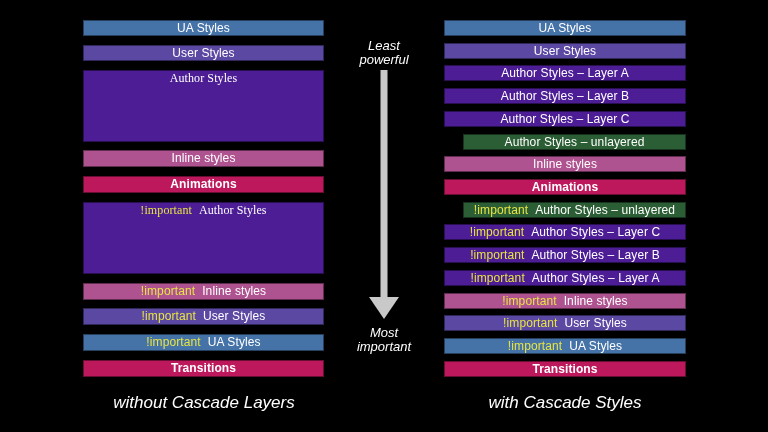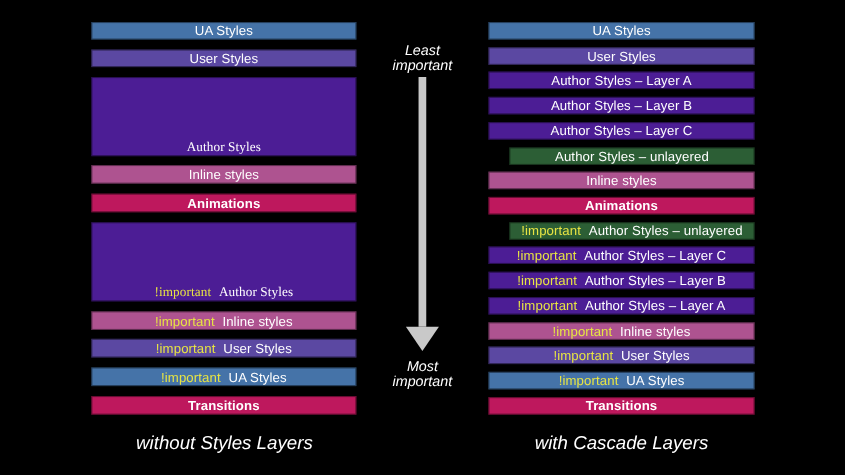--- a/index.html
+++ b/index.html
@@ -10,21 +10,21 @@
     -webkit-font-smoothing:antialiased;
   }
   .col {
     position:absolute; top:20px; height:357px;
     display:flex; flex-direction:column; justify-content:space-between;
   }
   #left-col  { left:83px;  width:241px; }
   #right-col { left:444px; width:242px; }
   .bar {
     box-sizing:border-box;
-    display:flex; align-items:flex-end; justify-content:center;
+    display:flex; align-items:flex-start; justify-content:center;
     color:#fff; font-size:12px; letter-spacing:0.1px;
     border:1px solid rgba(0,0,0,0.45);
     flex:0 0 auto;
   }
   .h16 { height:16px; }
   .h17 { height:17px; }
   .h86 { height:72px;font-family:Liberation Serif, serif; }
   .c-blue      { background:#4573a8; }
   .c-purple    { background:#5b48a2; }
   .c-green     { background:#4c1d95; }
@@ -83,21 +83,21 @@
     <div class="bar h17 c-blue">
       <span class="imp">!important</span>
       <span>UA Styles</span>
     </div>
     <div class="bar h17 c-gold">
       <span>Transitions</span>
     </div>
   </div>
 
   <div class="mid-label" id="least-label">Least
-important</div>
+powerful</div>
   <svg id="arrow" width="40" height="250" viewBox="0 0 40 250">
     <rect x="16.5" y="0" width="7" height="227" fill="#c9c9c9"></rect>
     <polygon points="5,227 35,227 20,249" fill="#c9c9c9"></polygon>
   </svg>
   <div class="mid-label" id="most-label">Most
 important</div>
 
   <div class="col" id="right-col">
     <div class="bar h16 c-blue">
       <span>UA Styles</span>
@@ -149,16 +149,16 @@
     </div>
     <div class="bar h16 c-blue">
       <span class="imp">!important</span>
       <span>UA Styles</span>
     </div>
     <div class="bar h16 c-gold">
       <span>Transitions</span>
     </div>
   </div>
 
-  <div class="caption" id="left-caption">without Styles Layers</div>
-  <div class="caption" id="right-caption">with Cascade Layers</div>
+  <div class="caption" id="left-caption">without Cascade Layers</div>
+  <div class="caption" id="right-caption">with Cascade Styles</div>
 
 </div>
 
 </body></html>

